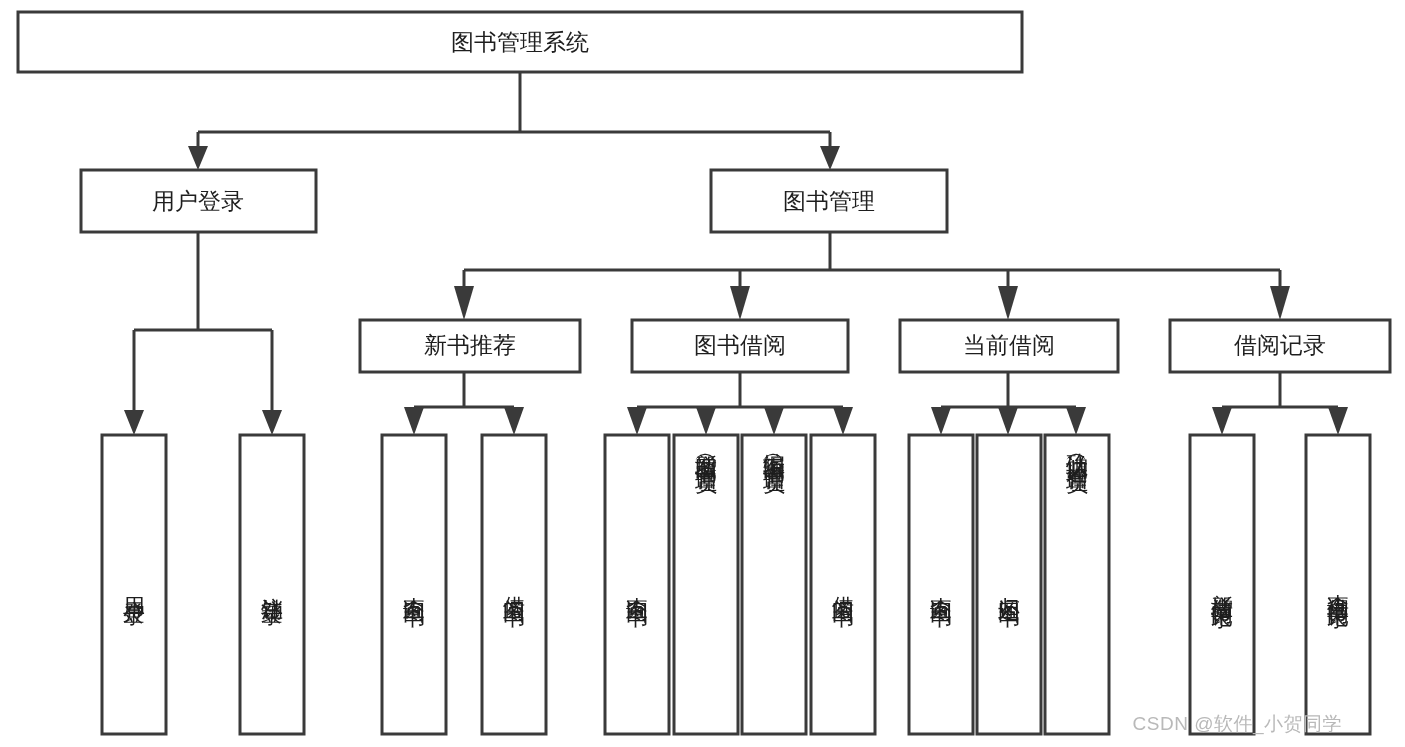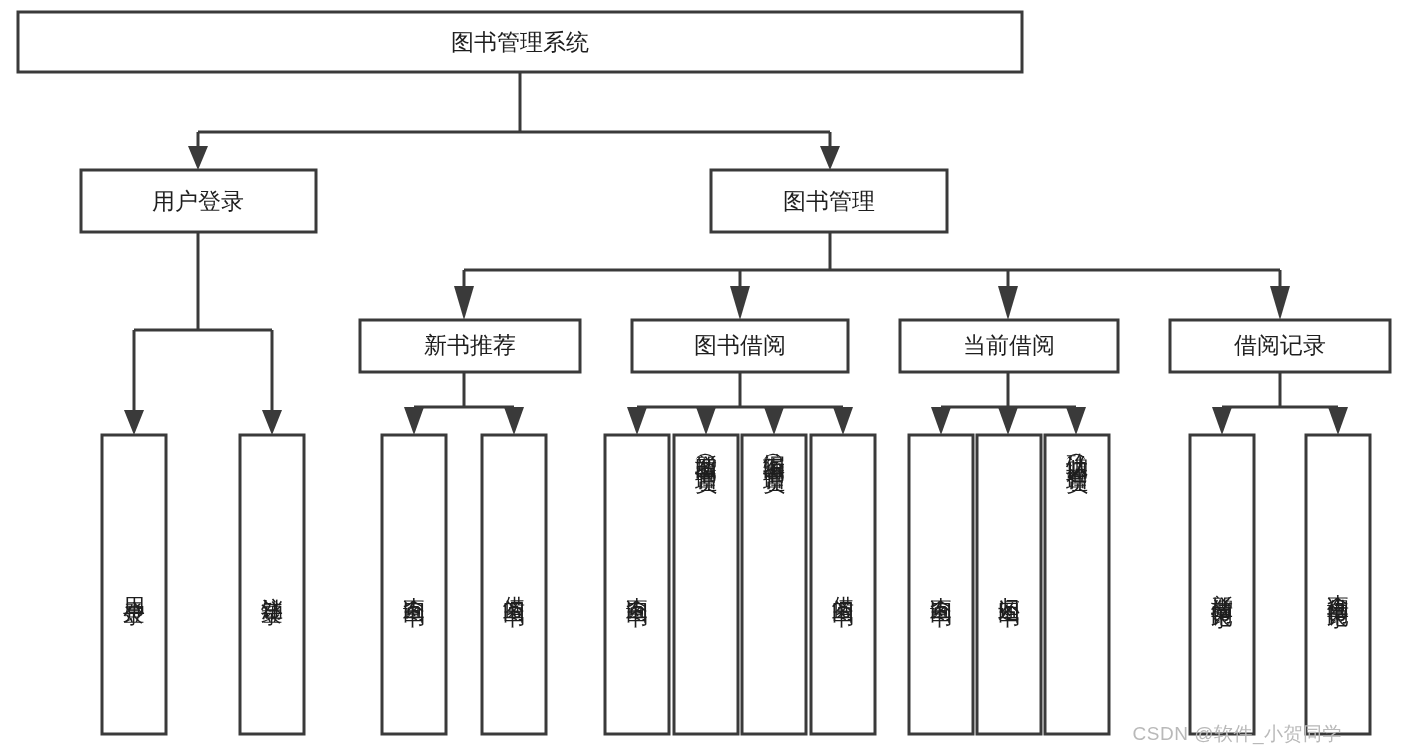--- a/index.html
+++ b/index.html
@@ -62,21 +62,21 @@
     font-size: 22px;
     line-height: 1;
     letter-spacing: 3px;
     color: #1e1e1e;
     white-space: nowrap;
     text-align: center;
   }
   .watermark {
     position: absolute;
     right: 8px;
-    bottom: 0;
+    bottom: 10px;
     font-family: "Liberation Sans", "DejaVu Sans", sans-serif;
     font-size: 19px;
     color: #b9b9b9;
     letter-spacing: 0.5px;
     white-space: nowrap;
   }
 </style>
 </head>
 <body>
 

